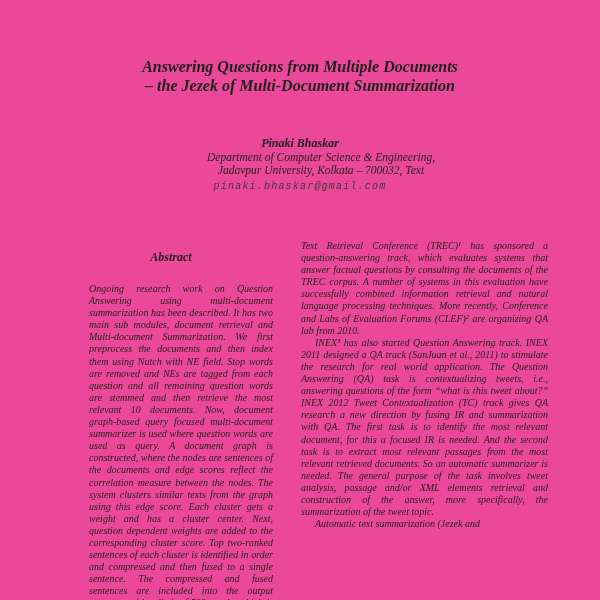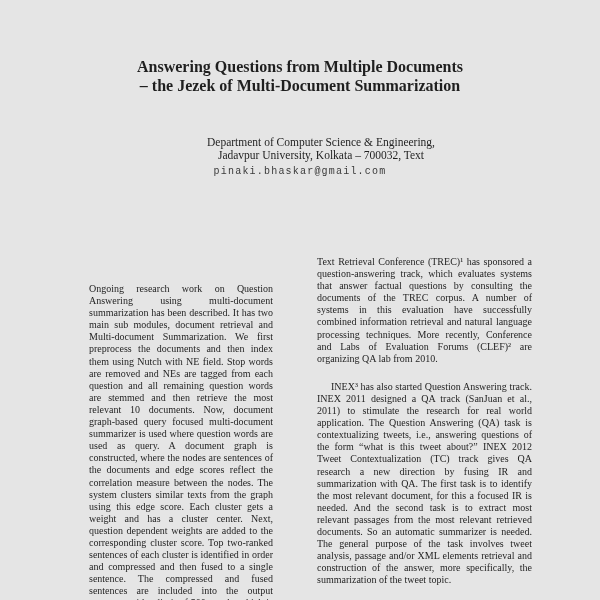--- a/index.html
+++ b/index.html
@@ -11,22 +11,23 @@
     width: 600px;
     height: 600px;
     overflow: hidden;
     font-family: "Liberation Serif", serif;
     color: #1f1f1f;
   }
   .page {
     position: relative;
     width: 600px;
     height: 600px;
-    background: #e5e5e5;
+    background: #ec4899;
     overflow: hidden;
+    font-style: italic;
   }
   .title {
     position: absolute;
     top: 57px;
     left: 0;
     width: 600px;
     text-align: center;
     font-weight: bold;
     font-size: 16px;
     line-height: 19px;
@@ -77,42 +78,45 @@
   .abstract-body p { margin: 12px; }
   .right-col {
     position: absolute;
     top: 240px;
     left: 301px;
     width: 247px;
     font-size: 10px;
     line-height: 12.1px;
     text-align: justify;
   }
-  .right-col p { margin: 16px; }
+  .right-col p { margin: 0; }
   .right-col p.indent { text-indent: 14px; }
 </style>
 </head>
 <body>
 
 <div class="page">
 
   <div class="title">
     <span>Answering Questions from Multiple Documents</span><br>
     <span>– the Jezek of Multi-Document Summarization</span>
   </div>
 
   <div class="authors">
+    <div class="author-name">Pinaki Bhaskar</div>
     <div class="affil">Department of Computer Science &amp; Engineering,</div>
     <div class="affil">Jadavpur University, Kolkata – 700032, Text</div>
     <div class="email">pinaki.bhaskar@gmail.com</div>
   </div>
 
+  <div class="abstract-heading">Abstract</div>
 
   <div class="abstract-body">
     <p>Ongoing research work on Question Answering using multi-document summarization has been described. It has two main sub modules, document retrieval and Multi-document Summarization. We first preprocess the documents and then index them using Nutch with NE field. Stop words are removed and NEs are tagged from each question and all remaining question words are stemmed and then retrieve the most relevant 10 documents. Now, document graph-based query focused multi-document summarizer is used where question words are used as query. A document graph is constructed, where the nodes are sentences of the documents and edge scores reflect the correlation measure between the nodes. The system clusters similar texts from the graph using this edge score. Each cluster gets a weight and has a cluster center. Next, question dependent weights are added to the corresponding cluster score. Top two-ranked sentences of each cluster is identified in order and compressed and then fused to a single sentence. The compressed and fused sentences are included into the output summary with a limit of 500 words, which is presented as answer. The system is tested on data set of INEX QA track from 2011 to 2013 and best readability score was</p>
   </div>
 
   <div class="right-col">
     <p>Text Retrieval Conference (TREC)¹ has sponsored a question-answering track, which evaluates systems that answer factual questions by consulting the documents of the TREC corpus. A number of systems in this evaluation have successfully combined information retrieval and natural language processing techniques. More recently, Conference and Labs of Evaluation Forums (CLEF)² are organizing QA lab from 2010.</p>
     <p class="indent">INEX³ has also started Question Answering track. INEX 2011 designed a QA track (SanJuan et al., 2011) to stimulate the research for real world application. The Question Answering (QA) task is contextualizing tweets, i.e., answering questions of the form “what is this tweet about?” INEX 2012 Tweet Contextualization (TC) track gives QA research a new direction by fusing IR and summarization with QA. The first task is to identify the most relevant document, for this a focused IR is needed. And the second task is to extract most relevant passages from the most relevant retrieved documents. So an automatic summarizer is needed. The general purpose of the task involves tweet analysis, passage and/or XML elements retrieval and construction of the answer, more specifically, the summarization of the tweet topic.</p>
+    <p class="indent">Automatic text summarization (Jezek and</p>
   </div>
 
 </div>
 
 </body></html>

